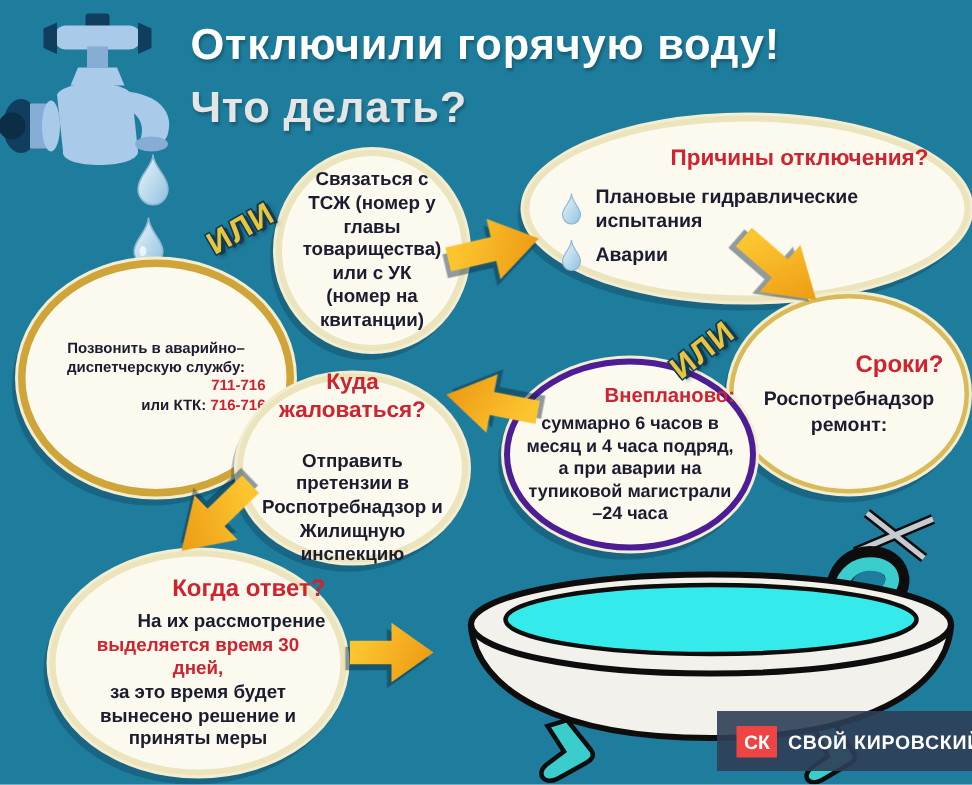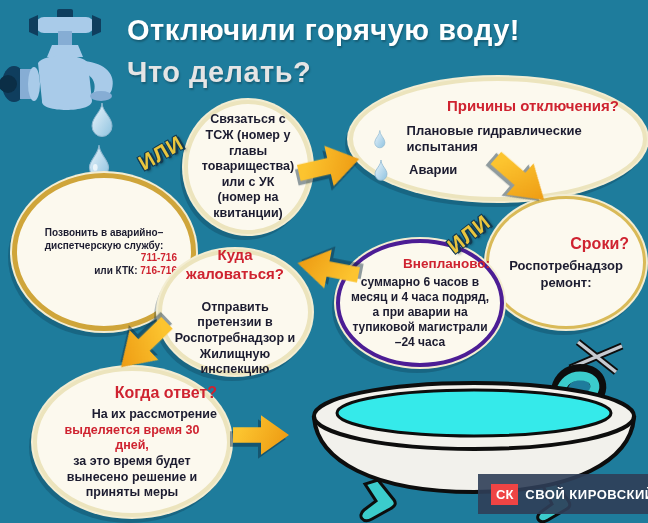--- a/index.html
+++ b/index.html
@@ -24,21 +24,21 @@
   .b-contact   { left:184px; top:100px; width:128px; height:134px; border:4px solid #ece4bd; padding:6px 12px; font-size:12.5px;}
   .b-reasons   { left:349px; top:77px;  width:298px; height:124px; border:4px solid #ece4bd; padding:8px 24px;}
   .b-terms     { left:486px; top:196px; width:160px; height:133px; border:3px solid #d9ba58; padding:8px 14px; font-size:13px;}
   .b-unplanned { left:336px; top:239px; width:168px; height:128px; border:4px solid #4c1d95; padding:8px 10px; font-size:12px;}
   .b-complain  { left:158px; top:249px; width:154px; height:126px; border:4px solid #ece4bd; padding:6px 10px; font-size:12.5px;gap:12px;}
   .b-answer    { left:33px;  top:367px; width:198px; height:150px; border:4px solid #ece4bd; padding:8px 10px; font-size:12.5px;}
   .dark { color:#1c1c30; }
   .red  { color:#cf2330; }
   .hd15 { font-size:15px; margin-bottom:4px; }
   .hd16 { font-size:16px; margin-bottom:4px; }
-  .reason-row { display:flex; align-items:center; gap:20px; width:246px; text-align:left;
+  .reason-row { display:flex; align-items:center; gap:8px; width:246px; text-align:left;
                 font-size:13px; margin-top:3px; }
   .reason-row .lbl { max-width:215px; }
   
   .arrow { position:absolute; filter:drop-shadow(-3px 4px 0 rgba(10,40,60,.45)); }
   .arrow .shp { width:100%; height:100%;
     background:linear-gradient(115deg,#fcc42f 20%,#ee9d14 85%);
     clip-path:polygon(0% 33%,50% 33%,50% 7%,100% 50%,50% 93%,50% 67%,0% 67%); }
   .a1 { left:298px; top:142px; width:62px; height:48px; transform:rotate(-13deg); }
   .a2 { left:488px; top:155px; width:64px; height:48px; transform:rotate(41deg); }
   .a3 { left:297px; top:246px; width:62px; height:46px; transform:rotate(191deg); }

